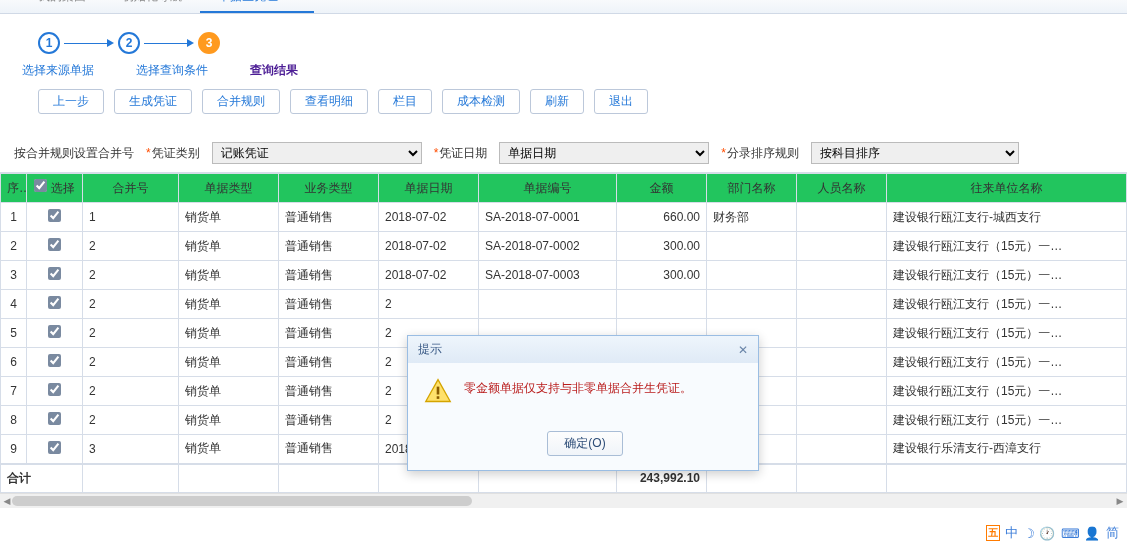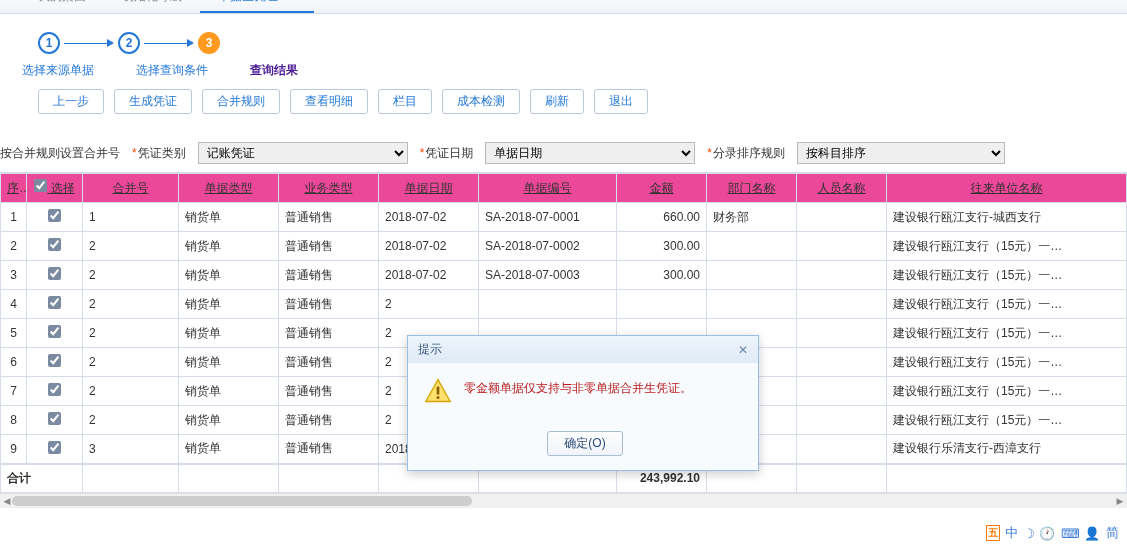--- a/index.html
+++ b/index.html
@@ -12,27 +12,27 @@
     .step-circle { width: 22px; height: 22px; border: 2px solid #2478d8; border-radius: 50%; display: flex; align-items: center; justify-content: center; color: #2478d8; font-size: 12px; font-weight: bold; background: #fff; }
     .step-circle.active { background: #ff9a1f; border-color: #ff9a1f; color: #fff; }
     .step-arrow { width: 50px; height: 2px; position: relative; margin: 0 4px; display: inline-flex; align-items: center; }
     .step-arrow::before { content: ""; flex: 1; border-top: 1.5px solid #2478d8; }
     .step-arrow::after { content: ""; width: 0; height: 0; border-left: 7px solid #2478d8; border-top: 4px solid transparent; border-bottom: 4px solid transparent; }
     .step-labels { display: flex; padding-left: 22px; gap: 34px; margin-top: 4px; }
     .step-labels span { color: #2478d8; font-size: 12px; width: 80px; text-align: left; }
     .step-labels span.active { color: #4c1d95; font-weight: 700; }
     .btn-row { display: flex; gap: 10px; padding: 10px 0 10px 38px; }
     .btn { border: 1px solid #bcc8da; background: #fff; color: #2478d8; padding: 3px 14px; border-radius: 3px; cursor: pointer; font-size: 12px; }
-    .filter-row { display: flex; align-items: center; padding: 18px 0 8px 0; gap: 12px; font-size: 12px; }
+    .filter-row { display: flex; align-items: center; padding: 18px 0 8px 14px; gap: 12px; font-size: 12px; }
     .filter-row .star { color: #ff4d00; margin-right: 1px; }
     .filter-row select { border: 1px solid #bbb; height: 22px; font-size: 12px; padding: 1px 4px; }
     .table-wrap { border-top: 1px solid #d6dde8; }
     table { border-collapse: collapse; width: 100%; table-layout: fixed; }
     th, td { border: 1px solid #d6dde8; padding: 5px 6px; font-size: 12px; text-align: left; background: #fff; height: 29px; overflow: hidden; white-space: nowrap; text-overflow: ellipsis; }
-    th { background: #ec4899; font-weight: normal; text-align: center; text-decoration: underline; }
+    th { background: #22c55e; font-weight: normal; text-align: center; }
     td.num { text-align: right; }
     td.center { text-align: center; }
     .totals-row td { background: #fff; font-weight: bold; }
     .totals-row { border-top: 2px solid #d6dde8; }
     .scrollbar-h { height: 15px; background: #f0f0f0; border-top: 1px solid #e0e0e0; position: relative; display:flex; align-items:center; }
     .scroll-thumb { position: absolute; left: 12px; width: 460px; height: 10px; background: #cdcdcd; border-radius: 5px; top: 2px; }
     .scroll-arrow { width: 14px; height: 14px; color:#888; font-size:9px; display:flex; align-items:center; justify-content:center; }
     .scroll-arrow.right { margin-left:auto; }
     .status-icons { position: absolute; right: 6px; bottom: 2px; display: flex; gap: 5px; align-items:center; font-size:13px; color:#ff7b00; background:#fff; padding:1px 2px; }
     .status-icons span { display:inline-flex; align-items:center; justify-content:center; }

